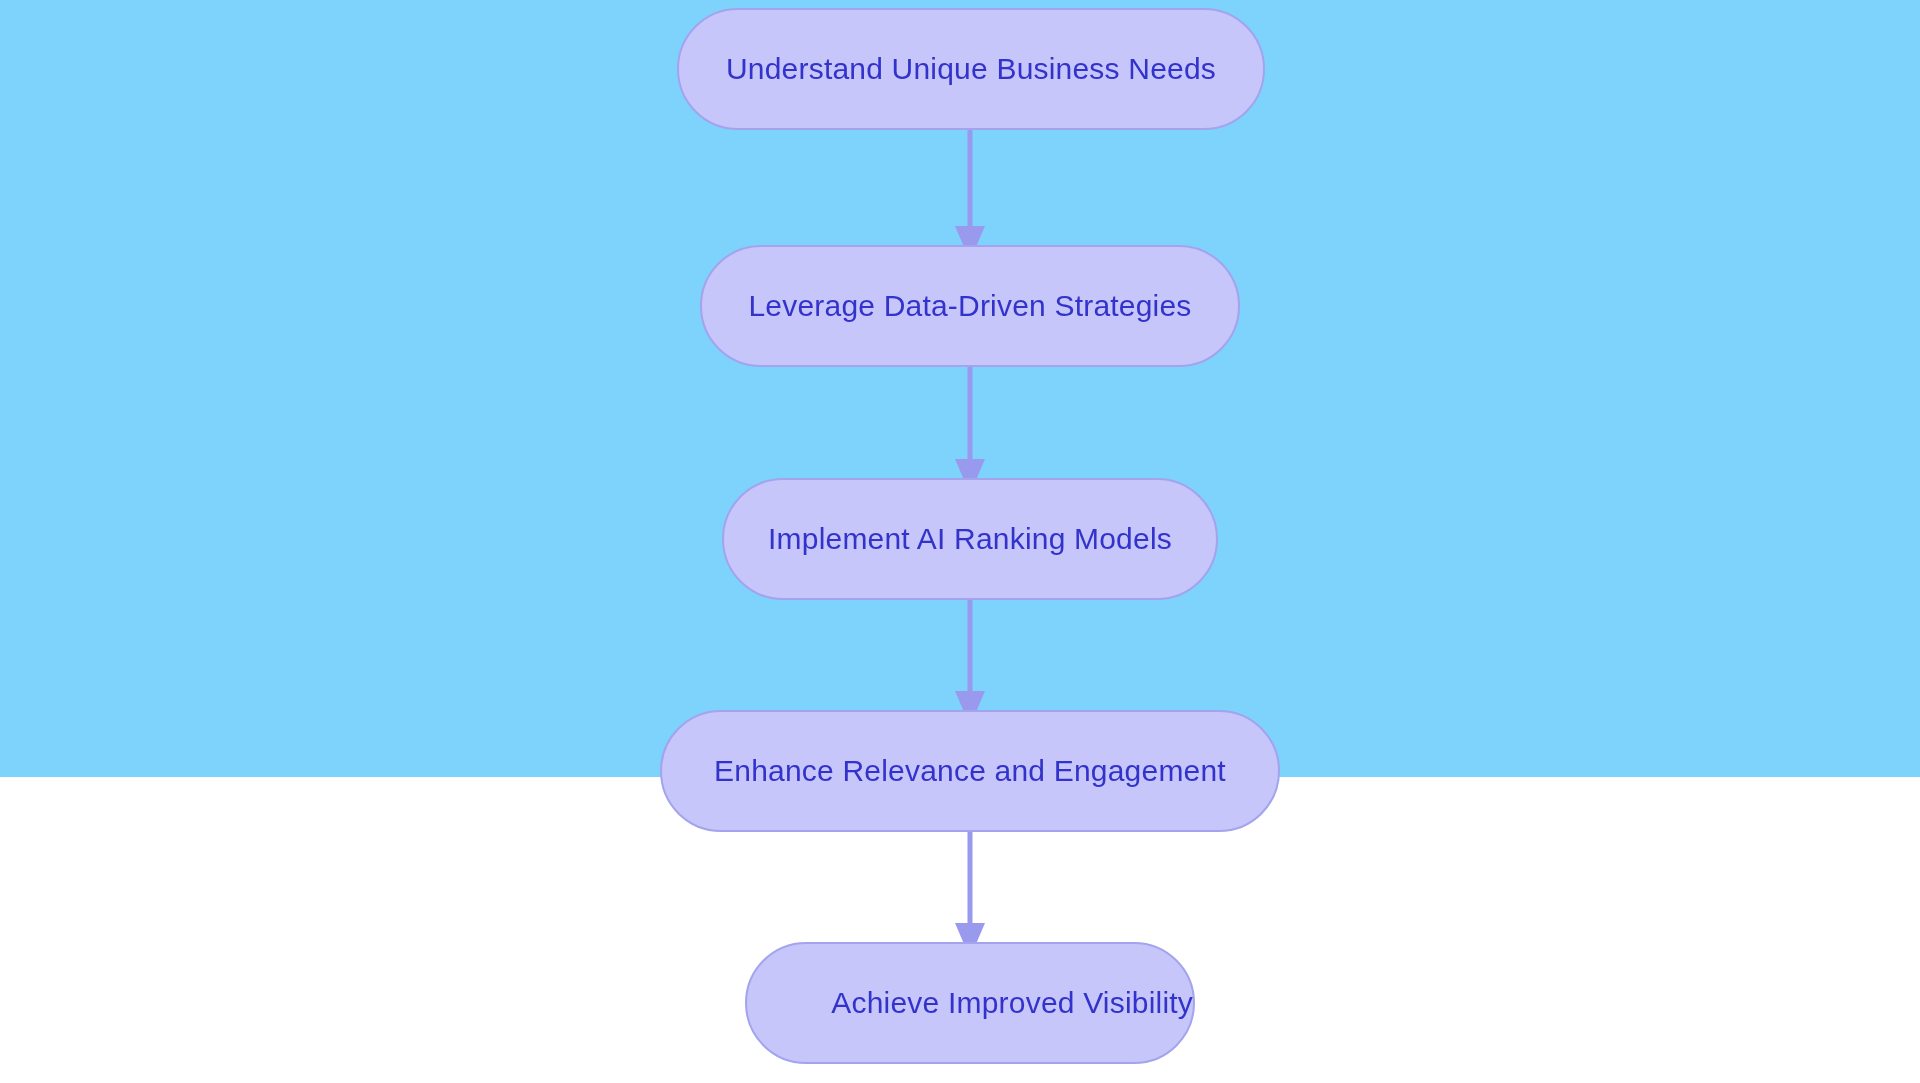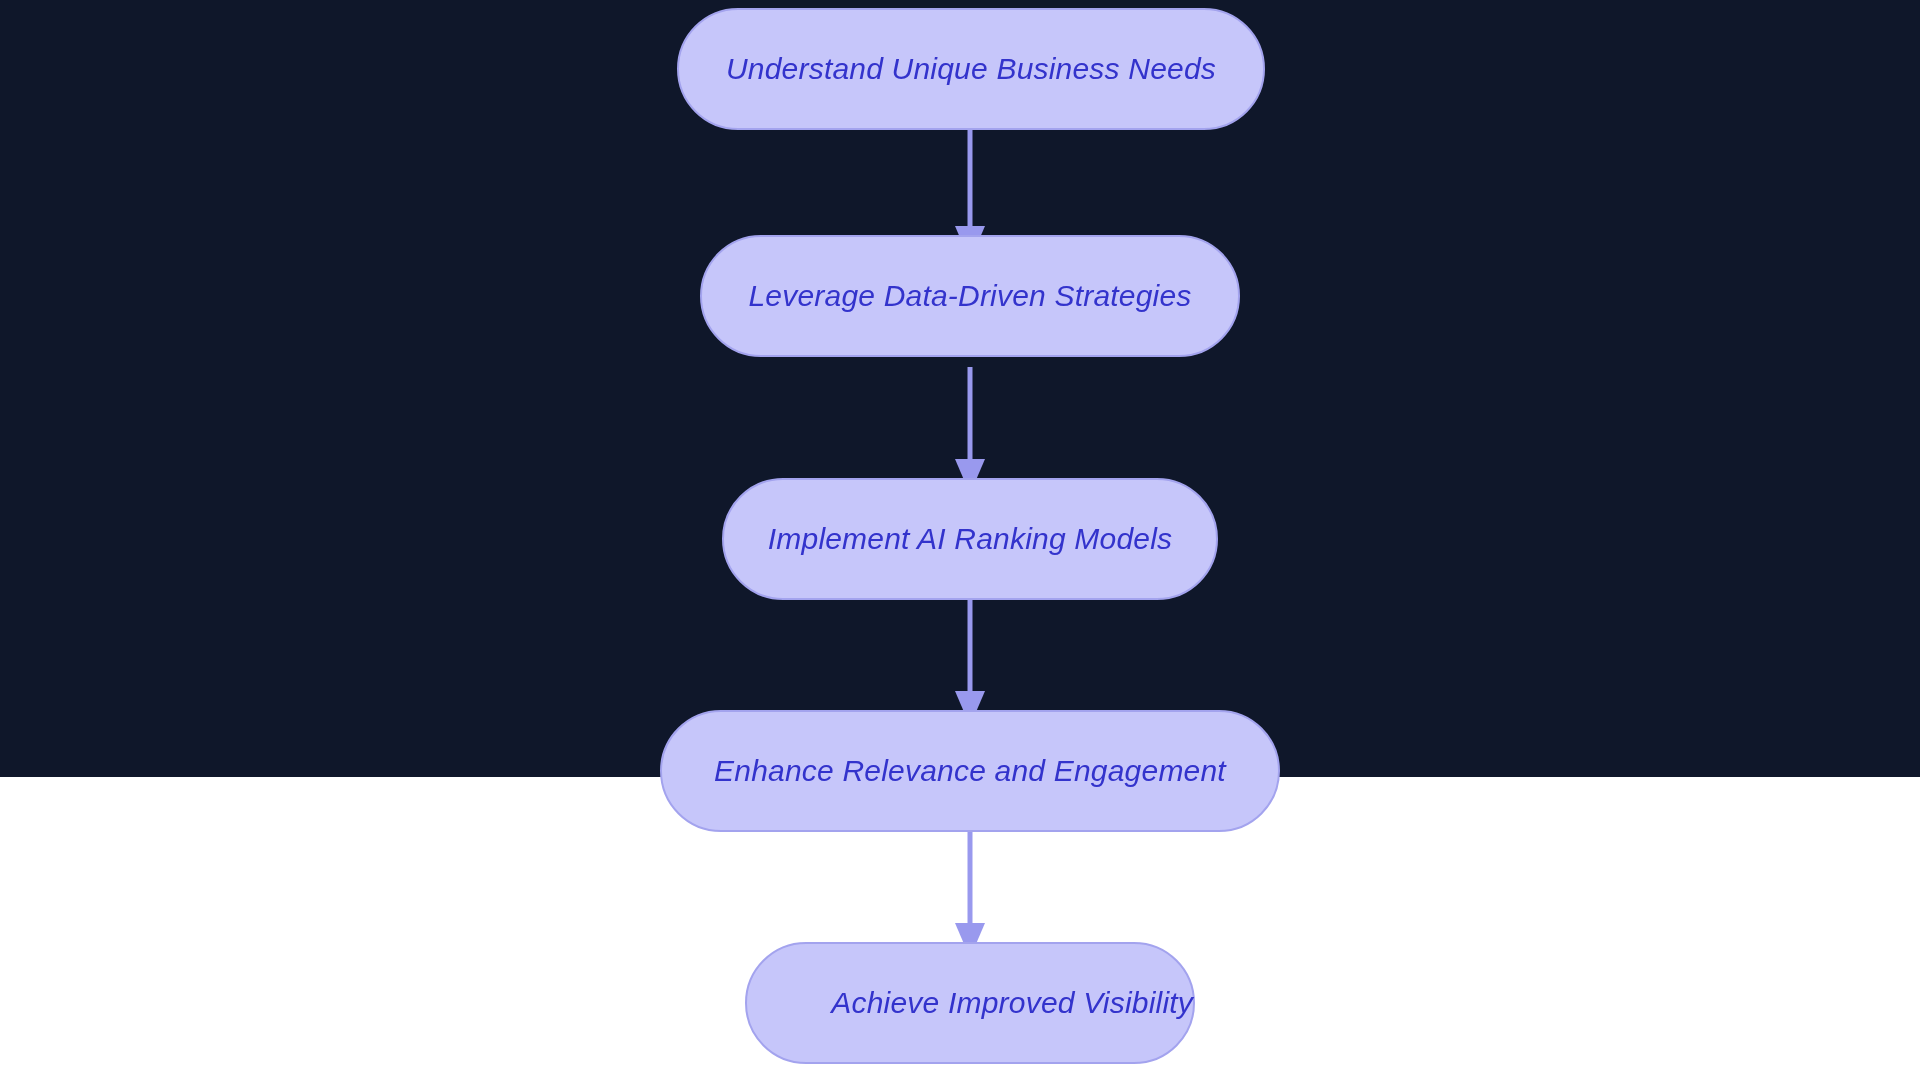--- a/index.html
+++ b/index.html
@@ -11,22 +11,21 @@
     width: 1920px;
     height: 1083px;
     overflow: hidden;
     font-family: "Liberation Sans", "DejaVu Sans", sans-serif;
   }
 
   #flowchart-canvas {
     position: relative;
     width: 1920px;
     height: 777px;
-    background: #0f172a;
-    font-style: italic;
+    background: #7dd3fc;
   }
 
   .connector-layer {
     position: absolute;
     left: 0;
     top: 0;
     width: 1920px;
     height: 1083px;
     pointer-events: none;
   }
@@ -48,21 +47,21 @@
     font-size: 30px;
     font-weight: 400;
     letter-spacing: 0.2px;
     white-space: nowrap;
     line-height: 1;
     font-family: "Liberation Sans", "DejaVu Sans", sans-serif;
   }
 
   
   #node-0 { left: 677px; top: 8px;   width: 588px; }
-  #node-1 { left: 700px; top: 235px; width: 540px; }
+  #node-1 { left: 700px; top: 245px; width: 540px; }
   #node-2 { left: 722px; top: 478px; width: 496px; }
   #node-3 { left: 660px; top: 710px; width: 620px; }
   #node-4 { left: 745px; top: 942px; width: 450px; justify-content: flex-end; }
 </style>
 </head>
 <body>
 
 <div id="flowchart-canvas">
 
   <svg class="connector-layer" viewBox="0 0 1920 1083" width="1920" height="1083" xmlns="http://www.w3.org/2000/svg">

